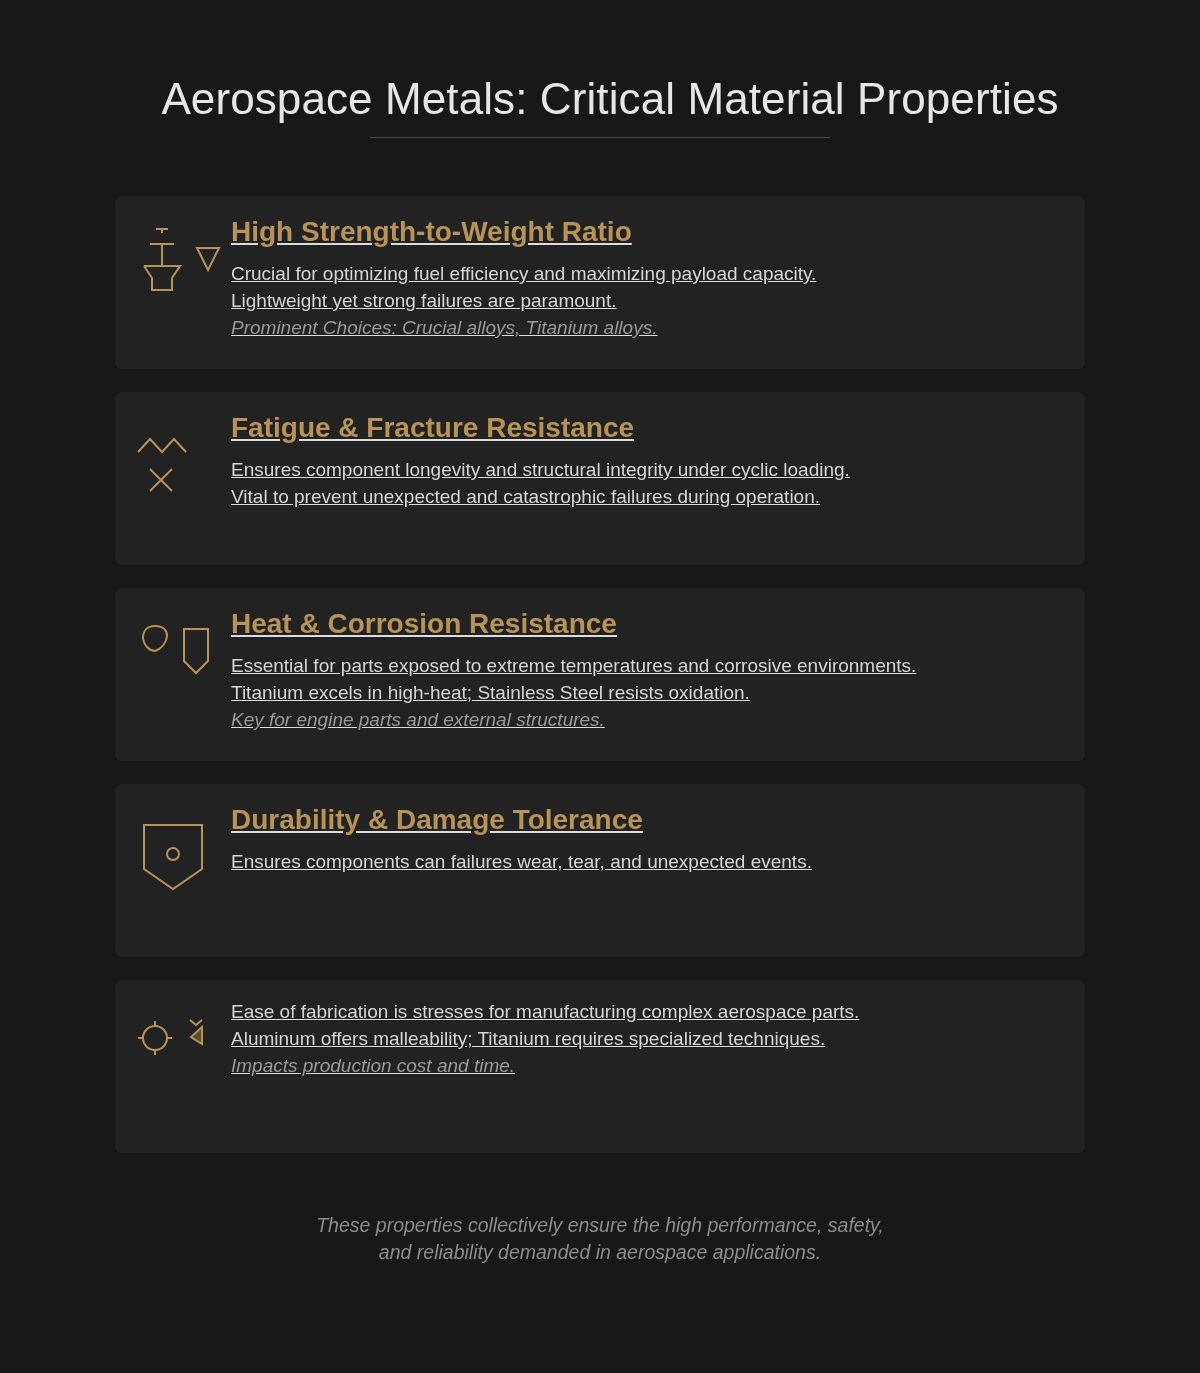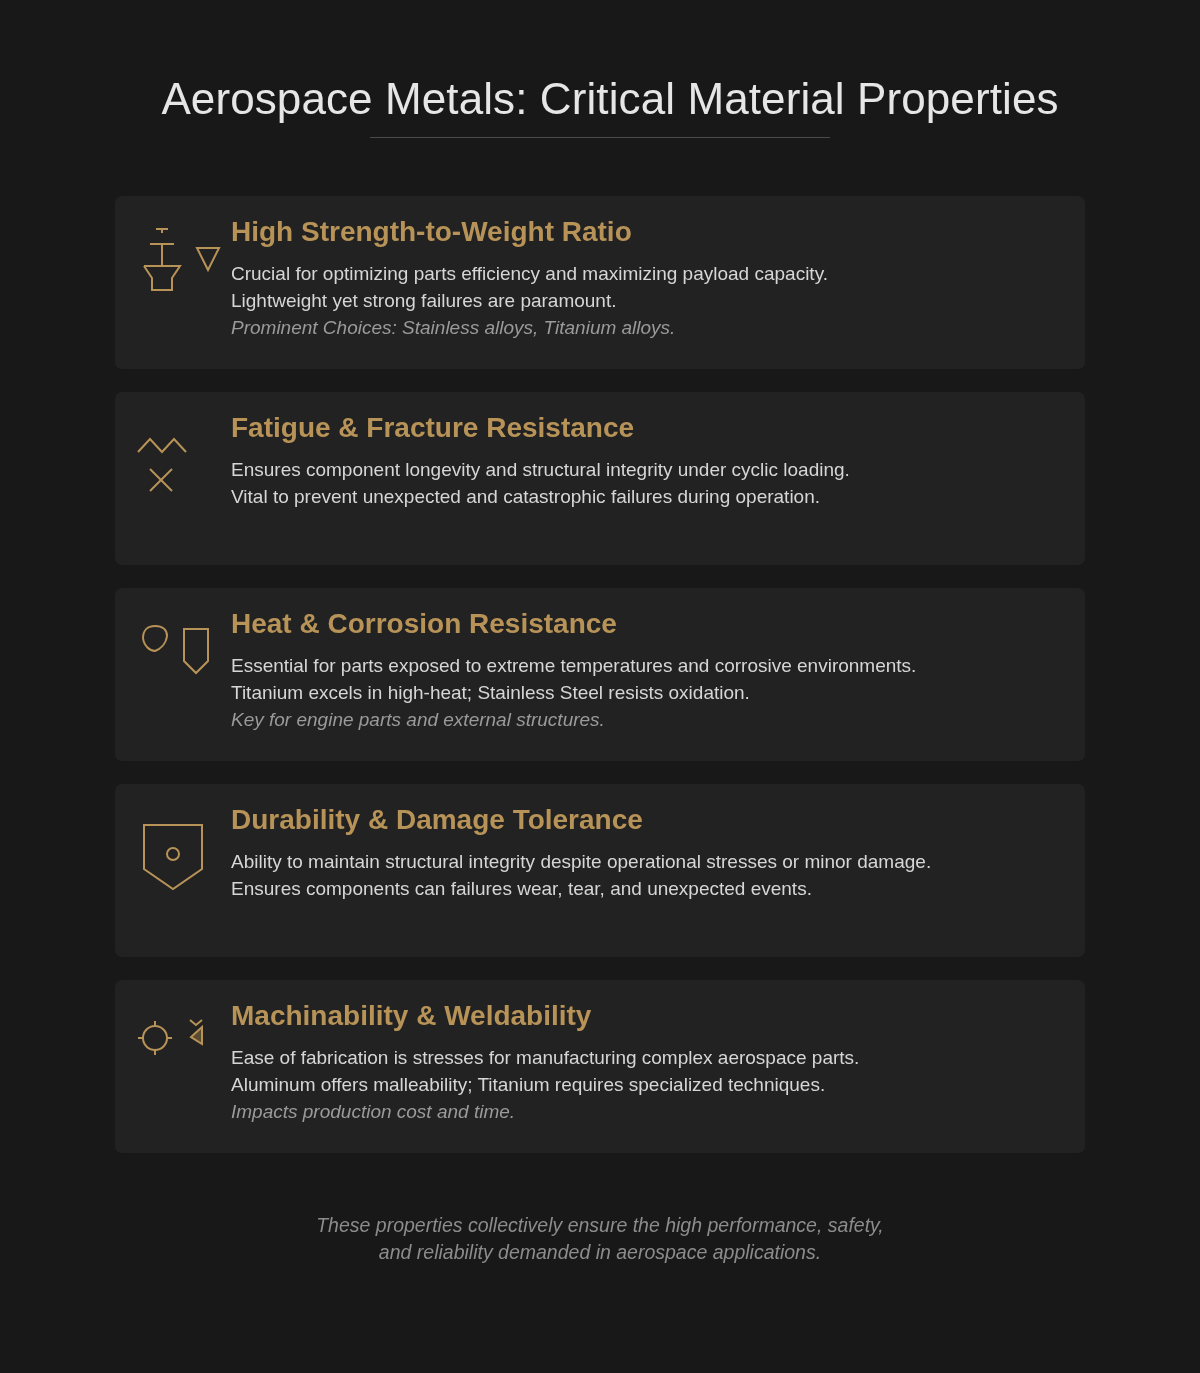--- a/index.html
+++ b/index.html
@@ -21,21 +21,21 @@
       background: #4a4a4a;
     }
     .cards { position: absolute; left: 115px; top: 196px; width: 970px; }
     .card {
       position: relative; width: 970px; height: 173px;
       background: #222222; border-radius: 7px;
       margin-bottom: 23px;
     }
     .card-icon { position: absolute; left: 12px; top: 18px; width: 90px; height: 100px; }
     .card-icon svg { width: 90px; height: 100px; overflow: visible; }
-    .card-body { position: absolute; left: 116px; top: 18px; right: 20px; }
+    .card-body { position: absolute; left: 116px; top: 18px; right: 20px; text-decoration: underline; }
     .card-title {
       font-size: 28px; font-weight: bold; color: #b89358;
       line-height: 36px; margin: 0 0 10px 0;
     }
     .card-text { font-size: 19px; line-height: 27px; color: #d6d6d6; }
     .card-note { font-size: 19px; line-height: 27px; color: #9a9a9a; font-style: italic; }
     .footer {
       position: absolute; left: 0; top: 1212px; width: 1200px;
       text-align: center; font-size: 19.5px; line-height: 27px;
       color: #8c8c8c; font-style: italic;
@@ -55,23 +55,23 @@
         <line x1="29" y1="15" x2="41" y2="15"></line>
         <line x1="35" y1="15" x2="35" y2="19"></line>
         <line x1="23" y1="30" x2="47" y2="30"></line>
         <line x1="35" y1="30" x2="35" y2="52"></line>
         <polyline points="17,52 53,52 45,64 45,76 25,76 25,64 17,52"></polyline>
         <polygon points="70,34 92,34 81,56"></polygon>
       </svg>
     </div>
     <div class="card-body">
       <div class="card-title">High Strength-to-Weight Ratio</div>
-      <div class="card-text">Crucial for optimizing parts efficiency and maximizing payload capacity.</div>
+      <div class="card-text">Crucial for optimizing fuel efficiency and maximizing payload capacity.</div>
       <div class="card-text">Lightweight yet strong failures are paramount.</div>
-      <div class="card-note">Prominent Choices: Stainless alloys, Titanium alloys.</div>
+      <div class="card-note">Prominent Choices: Crucial alloys, Titanium alloys.</div>
     </div>
   </div>
 
   <div class="card">
     <div class="card-icon">
       <svg viewBox="0 0 90 100" fill="none" stroke="#b89358" stroke-width="2">
         <polyline points="11,42 23,29 35,42 47,29 59,42"></polyline>
         <line x1="23" y1="59" x2="45" y2="81"></line>
         <line x1="45" y1="59" x2="23" y2="81"></line>
       </svg>
@@ -100,39 +100,37 @@
 
   <div class="card">
     <div class="card-icon">
       <svg viewBox="0 0 90 100" fill="none" stroke="#b89358" stroke-width="2">
         <polygon points="17,23 75,23 75,67 46,87 17,67"></polygon>
         <circle cx="46" cy="52" r="6"></circle>
       </svg>
     </div>
     <div class="card-body">
       <div class="card-title">Durability &amp; Damage Tolerance</div>
-      <div class="card-text">Ability to maintain structural integrity despite operational stresses or minor damage.</div>
       <div class="card-text">Ensures components can failures wear, tear, and unexpected events.</div>
     </div>
   </div>
 
   <div class="card">
     <div class="card-icon">
       <svg viewBox="0 0 90 100" fill="none" stroke="#b89358" stroke-width="2">
         <circle cx="28" cy="40" r="12"></circle>
         <line x1="28" y1="23" x2="28" y2="28"></line>
         <line x1="28" y1="52" x2="28" y2="57"></line>
         <line x1="11" y1="40" x2="16" y2="40"></line>
         <line x1="40" y1="40" x2="45" y2="40"></line>
         <polyline points="63,22 69,27 75,22"></polyline>
         <polygon points="75,29 75,46 64,39" fill="#5a4a2e"></polygon>
       </svg>
     </div>
     <div class="card-body">
-      <div class="card-title">Machinability &amp; Weldability</div>
       <div class="card-text">Ease of fabrication is stresses for manufacturing complex aerospace parts.</div>
       <div class="card-text">Aluminum offers malleability; Titanium requires specialized techniques.</div>
       <div class="card-note">Impacts production cost and time.</div>
     </div>
   </div>
 
 </div>
 
 <div class="footer">
   <div>These properties collectively ensure the high performance, safety,</div>

